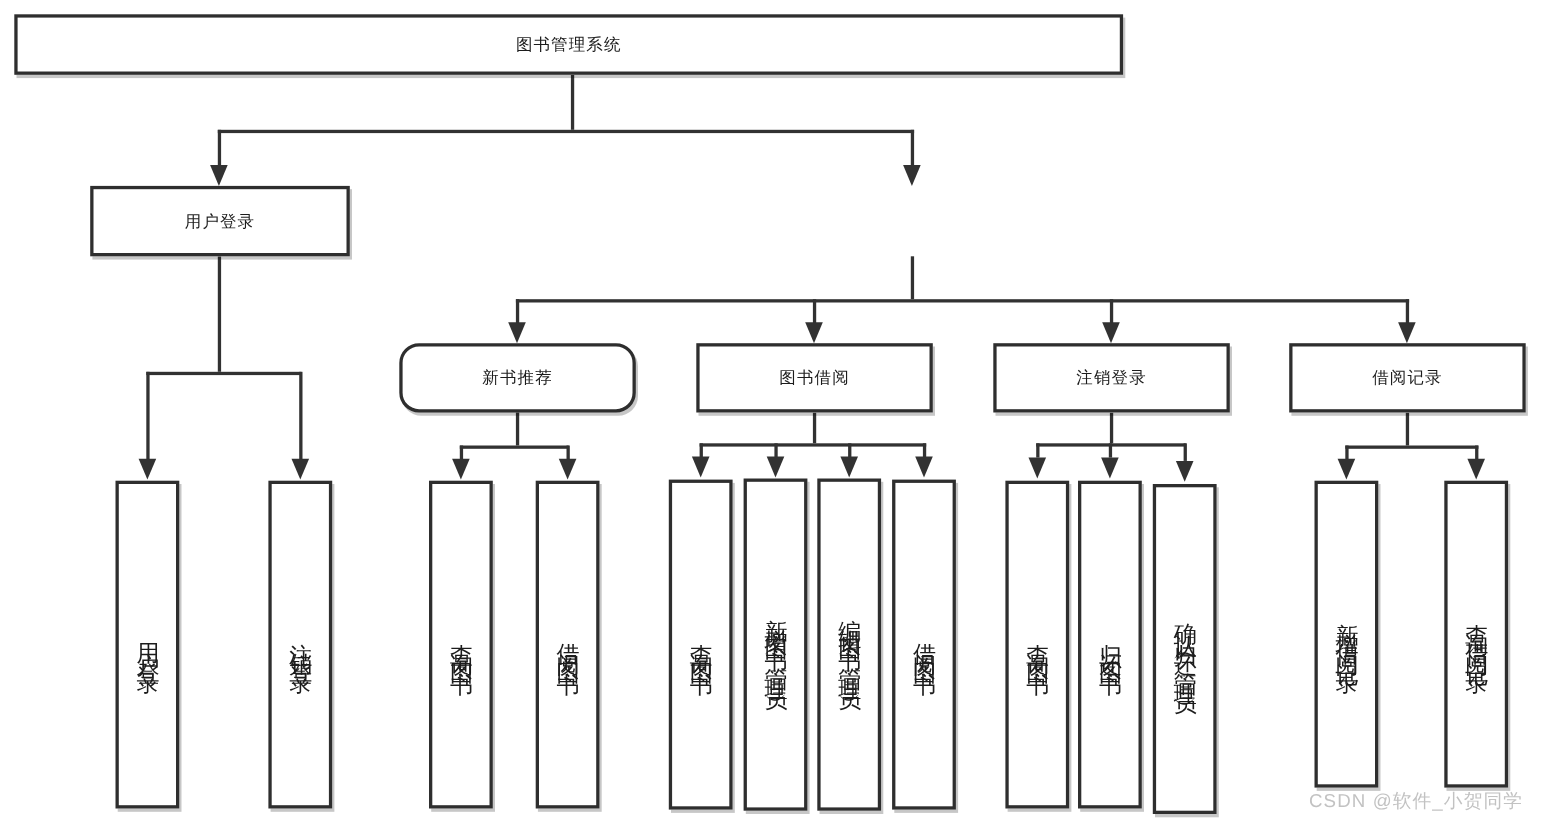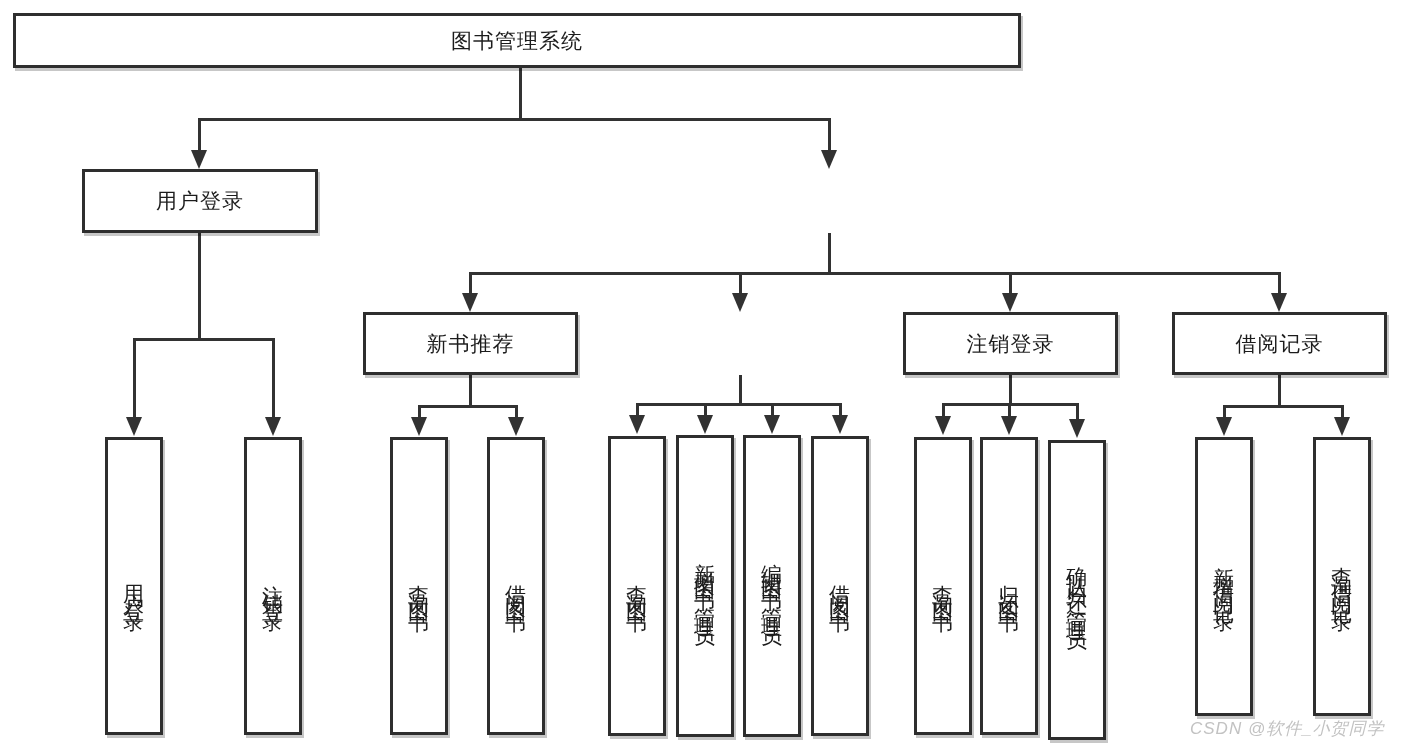--- a/index.html
+++ b/index.html
@@ -5,21 +5,21 @@
   html,body{margin:0;padding:0;background:#ffffff;}
   #stage{
     position:relative;width:1405px;height:747px;background:#ffffff;overflow:hidden;
     font-family:"Liberation Sans",sans-serif;color:#1c1c1c;
   }
   .box{
     position:absolute;box-sizing:border-box;background:#ffffff;
     border:3px solid #2e2e2e;display:flex;align-items:center;justify-content:center;
     box-shadow:2px 3px 0 rgba(0,0,0,0.22);
   }
-  .hlabel{font-size:21px;letter-spacing:1px;white-space:nowrap;}
+  .hlabel{font-size:15px;letter-spacing:1px;white-space:nowrap;}
   .vlabel{
     writing-mode:vertical-rl;text-orientation:mixed;
     font-size:21px;letter-spacing:9px;line-height:1;white-space:nowrap;
   }
   .hline,.vline{position:absolute;background:#323232;}
   .hline{height:3px;}
   .vline{width:3px;}
   .arrow{
     position:absolute;width:0;height:0;transform:translateX(-50%);
     border-left:8px solid transparent;border-right:8px solid transparent;
@@ -108,22 +108,25 @@
   </div>
 
   <div class="box" style="left:13px;top:13px;width:1008px;height:55px;">
     <span class="hlabel">图书管理系统</span>
   </div>
 
   <div class="box" style="left:82px;top:169px;width:236px;height:64px;">
     <span class="hlabel">用户登录</span>
   </div>
 
-  <div class="box" style="left:363px;top:312px;width:215px;height:63px;">
+  <div class="box" style="left:363px;top:312px;width:215px;height:63px;border-radius:18px;">
     <span class="hlabel">新书推荐</span>
+  </div>
+  <div class="box" style="left:633px;top:312px;width:215px;height:63px;">
+    <span class="hlabel">图书借阅</span>
   </div>
   <div class="box" style="left:903px;top:312px;width:215px;height:63px;">
     <span class="hlabel">注销登录</span>
   </div>
   <div class="box" style="left:1172px;top:312px;width:215px;height:63px;">
     <span class="hlabel">借阅记录</span>
   </div>
 
   <div class="box" style="left:105px;top:437px;width:58px;height:298px;">
     <span class="vlabel">用户登录</span>
@@ -162,15 +165,15 @@
     <span class="vlabel">确认归还（管理员）</span>
   </div>
 
   <div class="box" style="left:1195px;top:437px;width:58px;height:279px;">
     <span class="vlabel">新增借阅记录</span>
   </div>
   <div class="box" style="left:1313px;top:437px;width:58px;height:279px;">
     <span class="vlabel">查询借阅记录</span>
   </div>
 
-  <div class="watermark" style="left:1190px;top:717px;font-style:italic;">CSDN @软件_小贺同学</div>
+  <div class="watermark" style="left:1190px;top:717px;">CSDN @软件_小贺同学</div>
 
 </div>
 
 </body></html>

